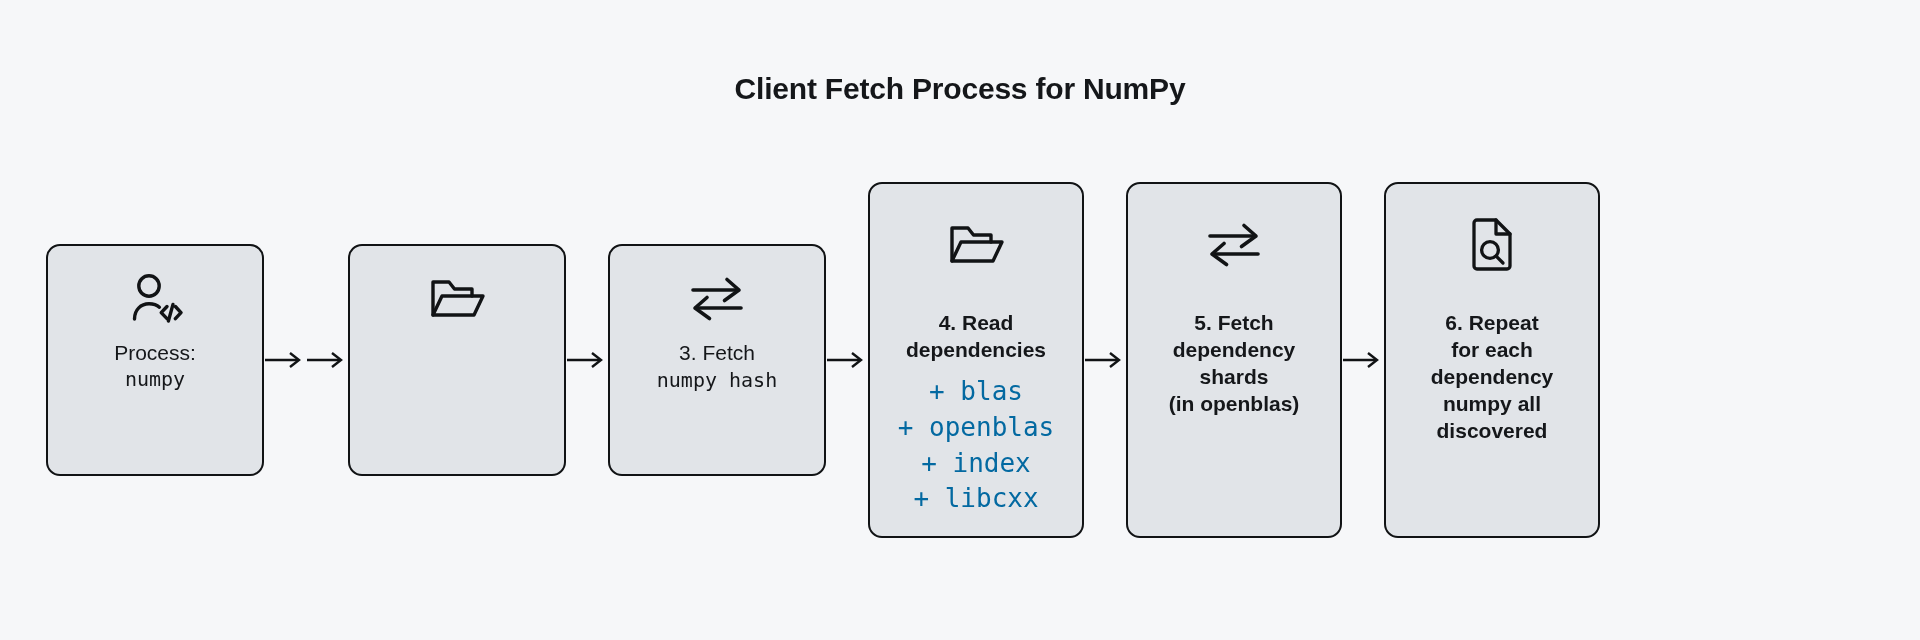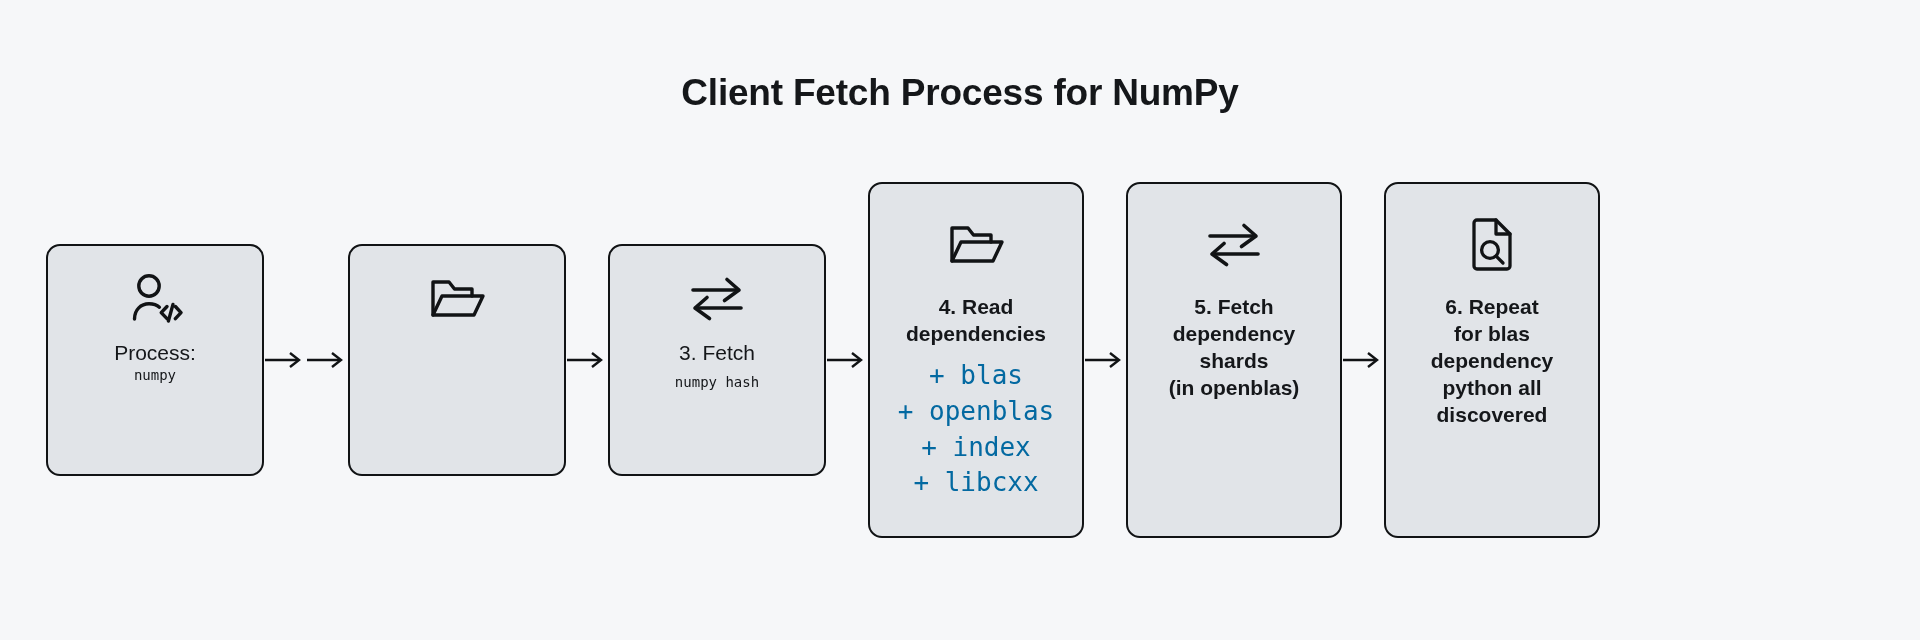--- a/index.html
+++ b/index.html
@@ -20,21 +20,21 @@
   }
 
   
   #diagram-title {
     position: absolute;
     top: 0;
     left: 0;
     width: 1920px;
     text-align: center;
     padding-top: 72px;
-    font-size: 37px;
+    font-size: 30px;
     font-weight: bold;
     color: #15171a;
     letter-spacing: -0.2px;
     white-space: nowrap;
   }
 
   
   #flow {
     position: absolute;
     left: 0;
@@ -90,25 +90,26 @@
     font-size: 21px;
     line-height: 1.28;
     color: #15171a;
     text-align: center;
     font-weight: normal;
     max-width: 196px;
   }
 
   .node-label.bold {
     font-weight: bold;
+    margin-top: 16px;
   }
 
   .mono {
     font-family: "DejaVu Sans Mono", "Liberation Mono", monospace;
-    font-size: 14px;
+    font-size: 20px;
     letter-spacing: 0px;
   }
 
   .node-sublist {
     margin-top: 10px;
     font-family: "DejaVu Sans Mono", "Liberation Mono", monospace;
     font-size: 26px;
     line-height: 1.38;
     color: #0369a1;
     text-align: center;
@@ -260,21 +261,21 @@
       <div class="node-icon">
         <svg width="52" height="56" viewBox="0 0 52 56" fill="none" stroke="#111315" stroke-width="3.3" stroke-linecap="round" stroke-linejoin="round">
           <path d="M11 3 H30 L44 17 V49 A3 3 0 0 1 41 52 H11 A3 3 0 0 1 8 49 V6 A3 3 0 0 1 11 3 Z"></path>
           <path d="M30 3 V17 H44"></path>
           <circle cx="24" cy="33" r="8.4"></circle>
           <path d="M30.4 39.4 L37 46"></path>
         </svg>
       </div>
       <div class="node-label bold">
         <div>6. Repeat</div>
-        <div>for blas</div>
+        <div>for each</div>
         <div>dependency</div>
-        <div>python all</div>
+        <div>numpy all</div>
         <div>discovered</div>
       </div>
     </div>
 
   </div>
 </div>
 
 </body></html>

